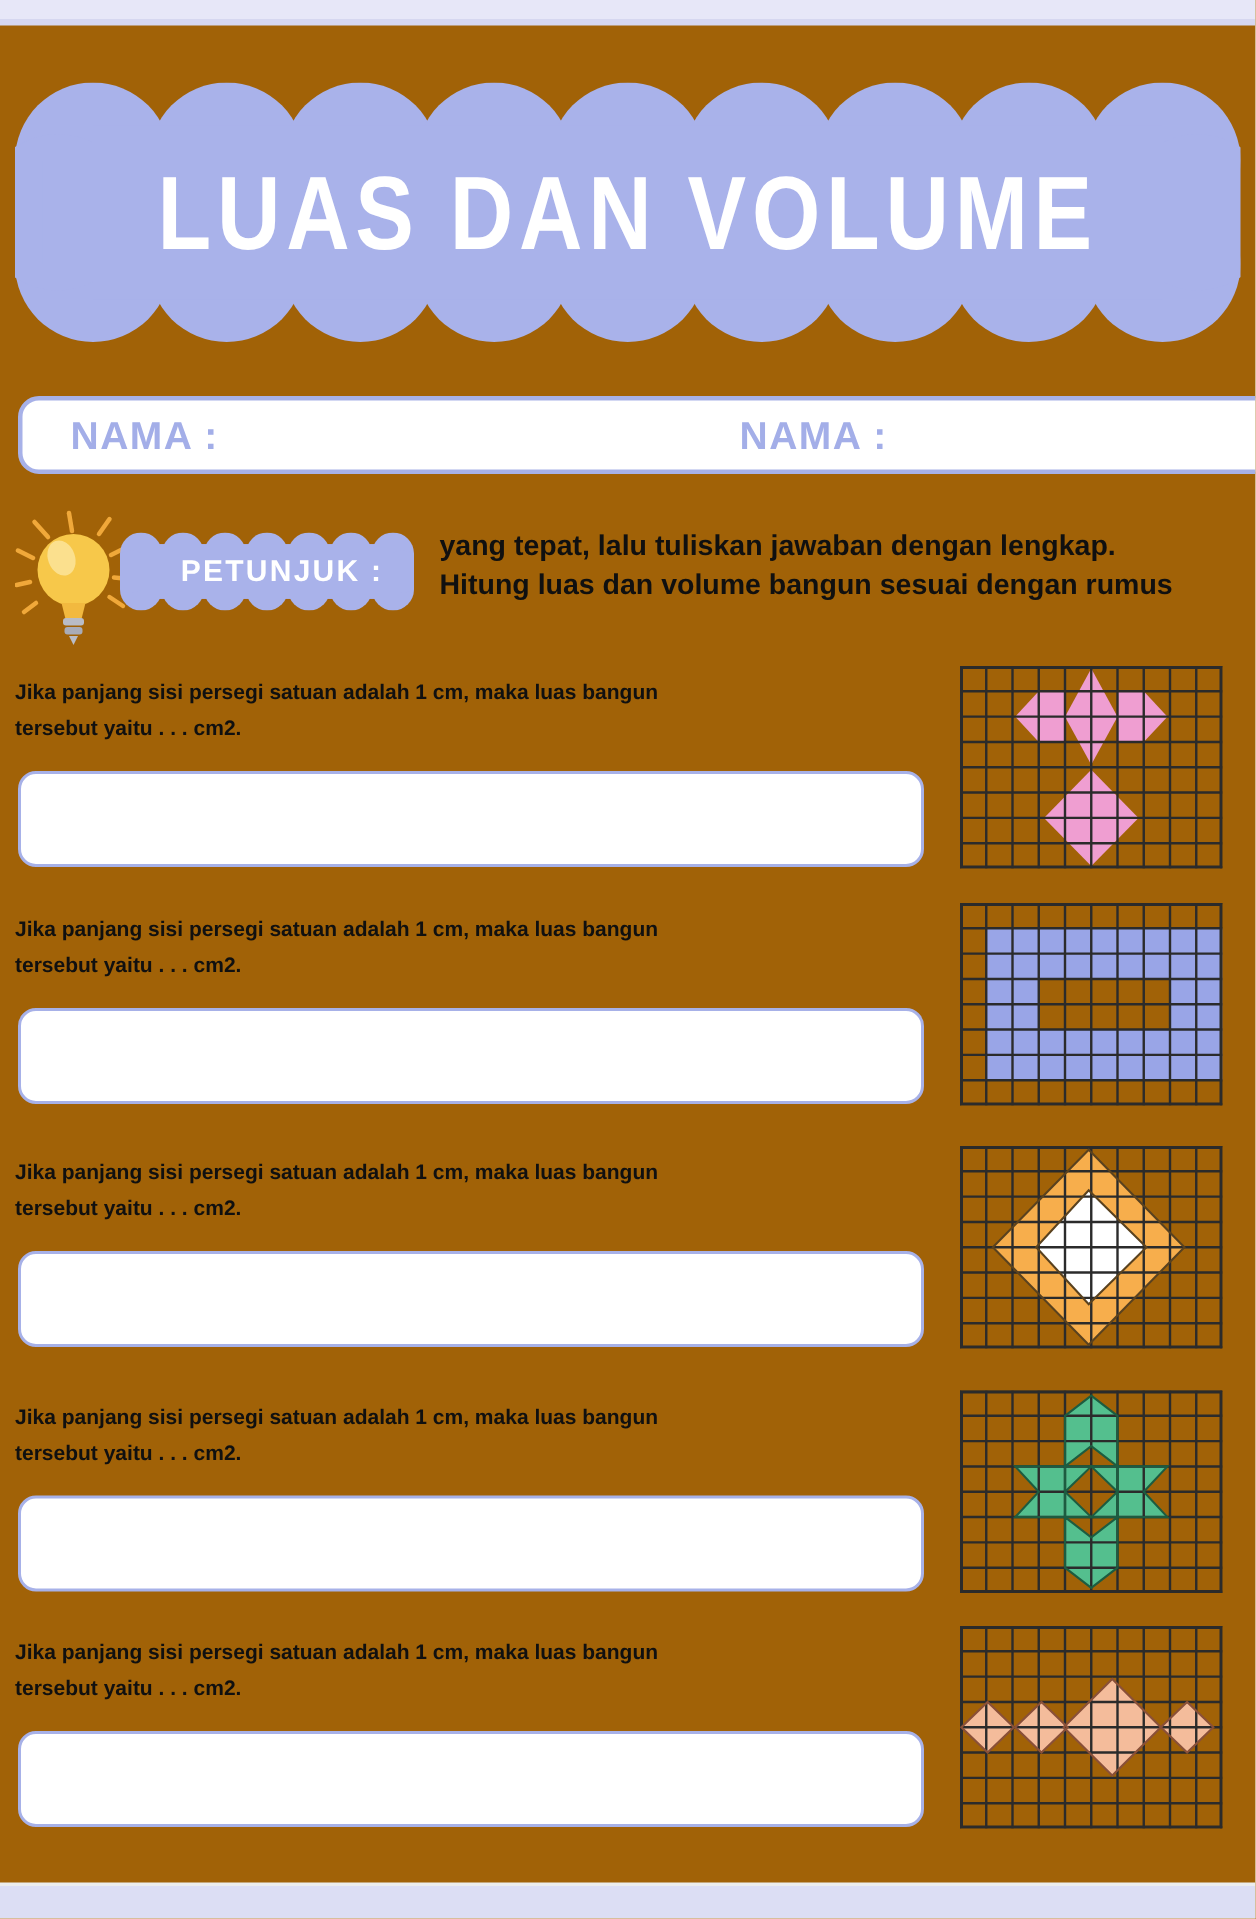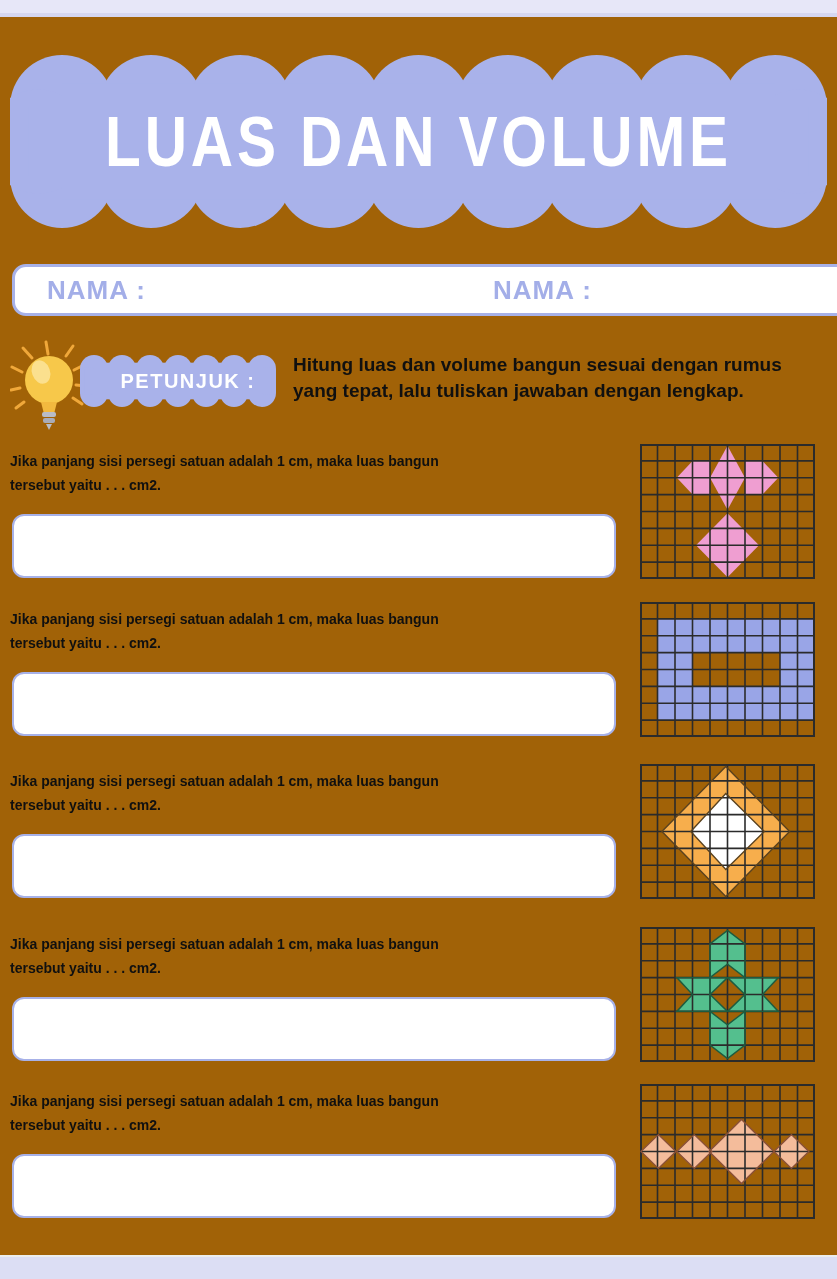--- a/index.html
+++ b/index.html
@@ -120,22 +120,22 @@
             <circle cx="182" cy="14" r="14" fill="#a9b2ea"></circle>
             <circle cx="182" cy="38" r="14" fill="#a9b2ea"></circle>
             <circle cx="7.700000000000001" cy="26" r="14" fill="#a9b2ea"></circle>
             <circle cx="188.3" cy="26" r="14" fill="#a9b2ea"></circle>
             <rect x="4.8999999999999995" y="14" width="186.2" height="24" fill="#a9b2ea"></rect>
             <rect x="14" y="7.700000000000001" width="168" height="36.599999999999994" fill="#a9b2ea"></rect>
           </svg></span>
       <div class="badge-text">PETUNJUK :</div>
     </div>
     <div class="instr-text">
+      <div>yang tepat, lalu tuliskan jawaban dengan lengkap.</div>
       <div>Hitung luas dan volume bangun sesuai dengan rumus</div>
-      <div>yang tepat, lalu tuliskan jawaban dengan lengkap.</div>
     </div>
   </div>
 
   <div class="qblock q1">
     <div class="q-text">
       <div>Jika panjang sisi persegi satuan adalah 1 cm, maka luas bangun</div>
       <div>tersebut yaitu . . . cm2.</div>
     </div>
     <div class="q-box"></div>
     <div class="q-grid"><svg width="175" height="135" viewBox="0 0 175 135">

